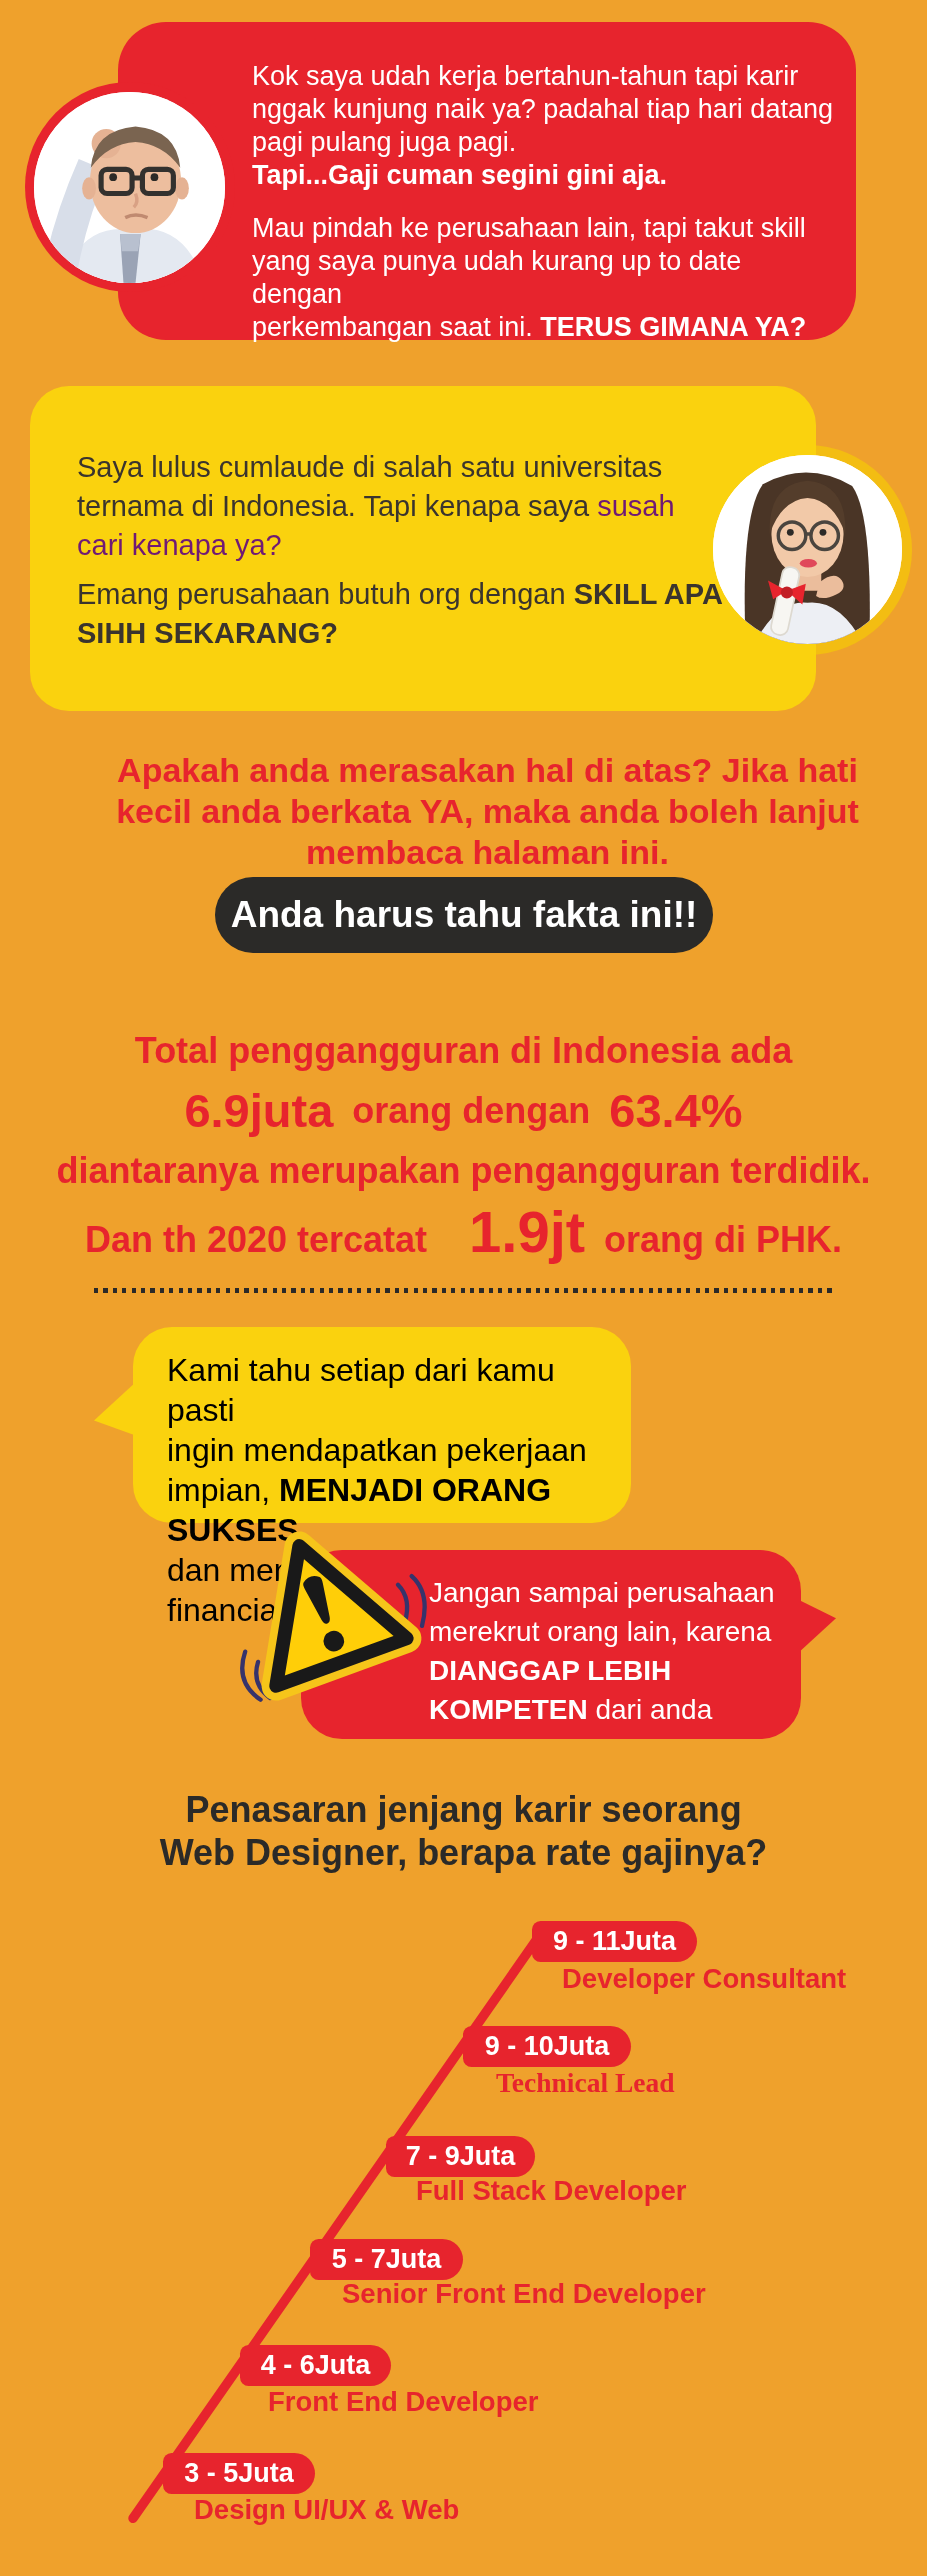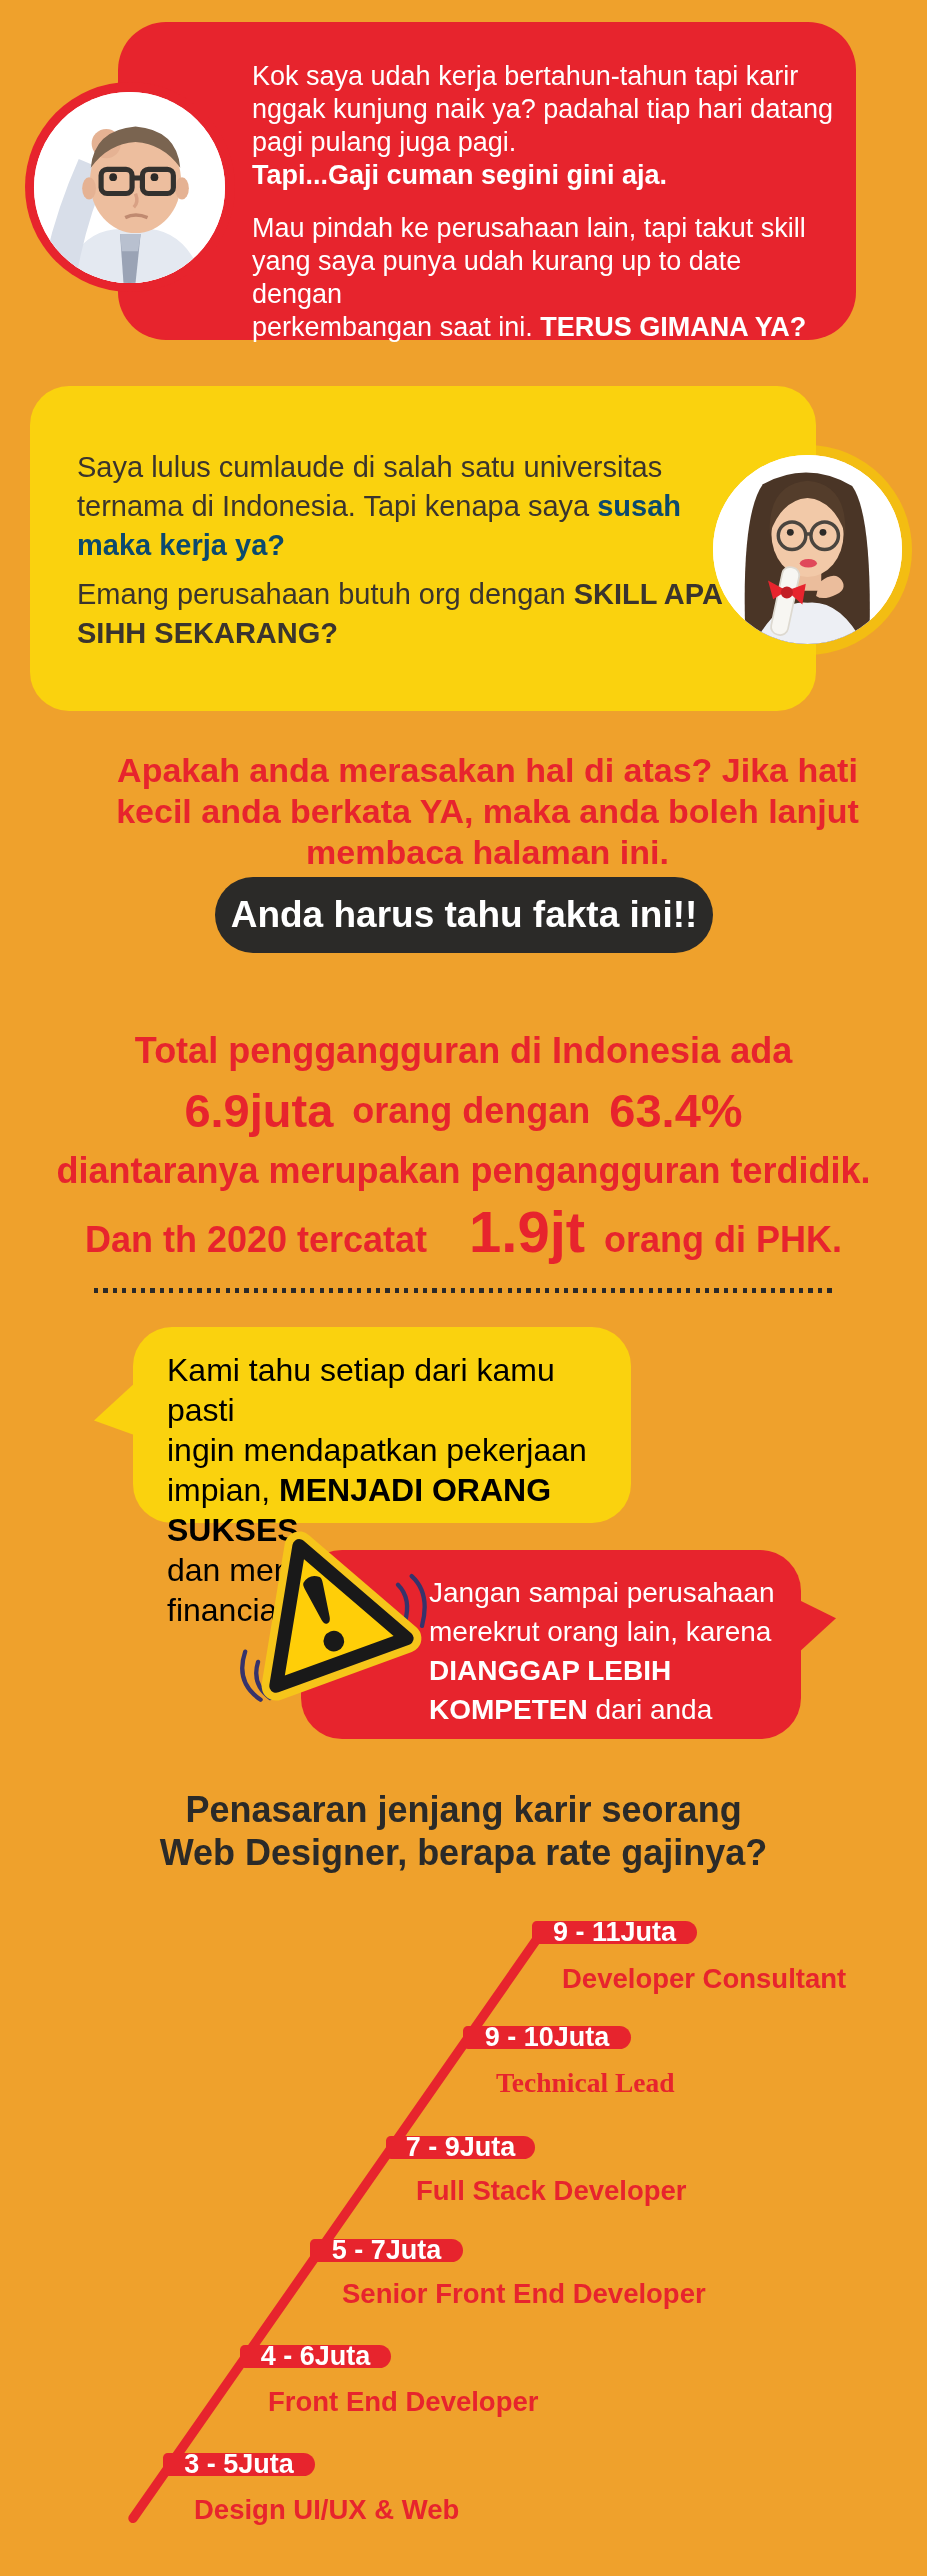--- a/index.html
+++ b/index.html
@@ -13,21 +13,21 @@
   .b1-gap{height:20px;}
   .avatar-ring-red{left:25px;top:82px;width:210px;height:210px;border-radius:50%;background:#E7242D;}
   .avatar-white{left:34px;top:92px;width:191px;height:191px;border-radius:50%;background:#FFFFFF;overflow:hidden;}
 
   
   .ring-gold{left:702px;top:445px;width:210px;height:210px;border-radius:50%;background:#F3BD12;}
   .bubble2{left:30px;top:386px;width:786px;height:325px;background:#FAD20E;border-radius:39px;}
   .b2-text{left:77px;top:448px;width:653px;color:#3A342E;font-size:29px;line-height:39px;}
   .b2-gap{height:10.3px;}
   .avatar2-white{left:713px;top:455px;width:189px;height:189px;border-radius:50%;background:#FFFFFF;overflow:hidden;}
-  .red-bold{color:#0c4a6e;font-weight:bold;}
+  .red-bold{color:#701a75;font-weight:normal;}
   .dark-bold{font-weight:bold;}
 
   
   .intro{left:0;top:750px;width:927px;text-align:center;color:#E7242D;
          font-size:34px;line-height:41px;font-weight:bold;margin-left:24px;}
 
   
   .fact-pill{left:215px;top:877px;width:498px;height:76px;background:#2B2A28;border-radius:41px;
              color:#FFFFFF;font-size:37px;font-weight:bold;display:flex;align-items:center;justify-content:center;}
 
@@ -57,21 +57,21 @@
                 clip-path:polygon(0 0,100% 35%,0 100%);}
   .b4-text{left:429px;top:1573px;width:361px;color:#FFFFFF;font-size:28px;line-height:39px;}
   .warning-icon{left:222px;top:1516px;width:206px;height:206px;}
 
   
   .career-heading{left:0;top:1788px;width:927px;text-align:center;color:#2B2A28;
                   font-size:36px;line-height:43px;font-weight:bold;}
 
   
   .ladder-svg{left:0;top:1889px;width:927px;height:687px;}
-  .badge{position:absolute;height:23px;background:#E7242D;border-radius:8.6px 20.6px 20.6px 8.6px;
+  .badge{position:absolute;height:41px;background:#E7242D;border-radius:8.6px 20.6px 20.6px 8.6px;
          color:#FFFFFF;font-size:27px;font-weight:bold;display:flex;align-items:center;justify-content:center;}
   .role{position:absolute;color:#E7242D;font-size:27.5px;font-weight:bold;}
   .badge0{left:532px;top:1921px;width:165px;}
   .role0{left:562px;top:1963px;}
   .badge1{left:463px;top:2026px;width:168px;}
   .role1{left:496px;top:2067px;font-family:Liberation Serif, serif;}
   .badge2{left:386px;top:2136px;width:149px;}
   .role2{left:416px;top:2175px;}
   .badge3{left:310px;top:2239px;width:153px;}
   .role3{left:342px;top:2278px;}
@@ -126,21 +126,21 @@
       <path d="M118,118 q4,10 -2,16" stroke="#D9A184" stroke-width="4" fill="none"></path>
       <path d="M106,146 q12,-6 26,0" stroke="#C08A70" stroke-width="4" fill="none"></path>
     </svg>
   </div>
 
   <div class="abs ring-gold"></div>
   <div class="abs bubble2"></div>
   <div class="abs b2-text">
     <div>Saya lulus cumlaude di salah satu universitas</div>
     <div><span>ternama di Indonesia. Tapi kenapa saya </span><span class="red-bold">susah</span></div>
-    <div class="red-bold">maka kerja ya?</div>
+    <div class="red-bold">cari kenapa ya?</div>
     <div class="b2-gap"></div>
     <div><span>Emang perusahaan butuh org dengan </span><span class="dark-bold">SKILL APA</span></div>
     <div class="dark-bold">SIHH SEKARANG?</div>
   </div>
   <div class="abs avatar2-white">
     <svg width="189" height="189" viewBox="0 0 220 220">
       <rect width="220" height="220" fill="#FFFFFF"></rect>
 
       <path d="M58,34 Q110,6 162,36 Q186,70 182,220 L38,220 Q32,70 58,34 Z" fill="#4A3526"></path>
 

